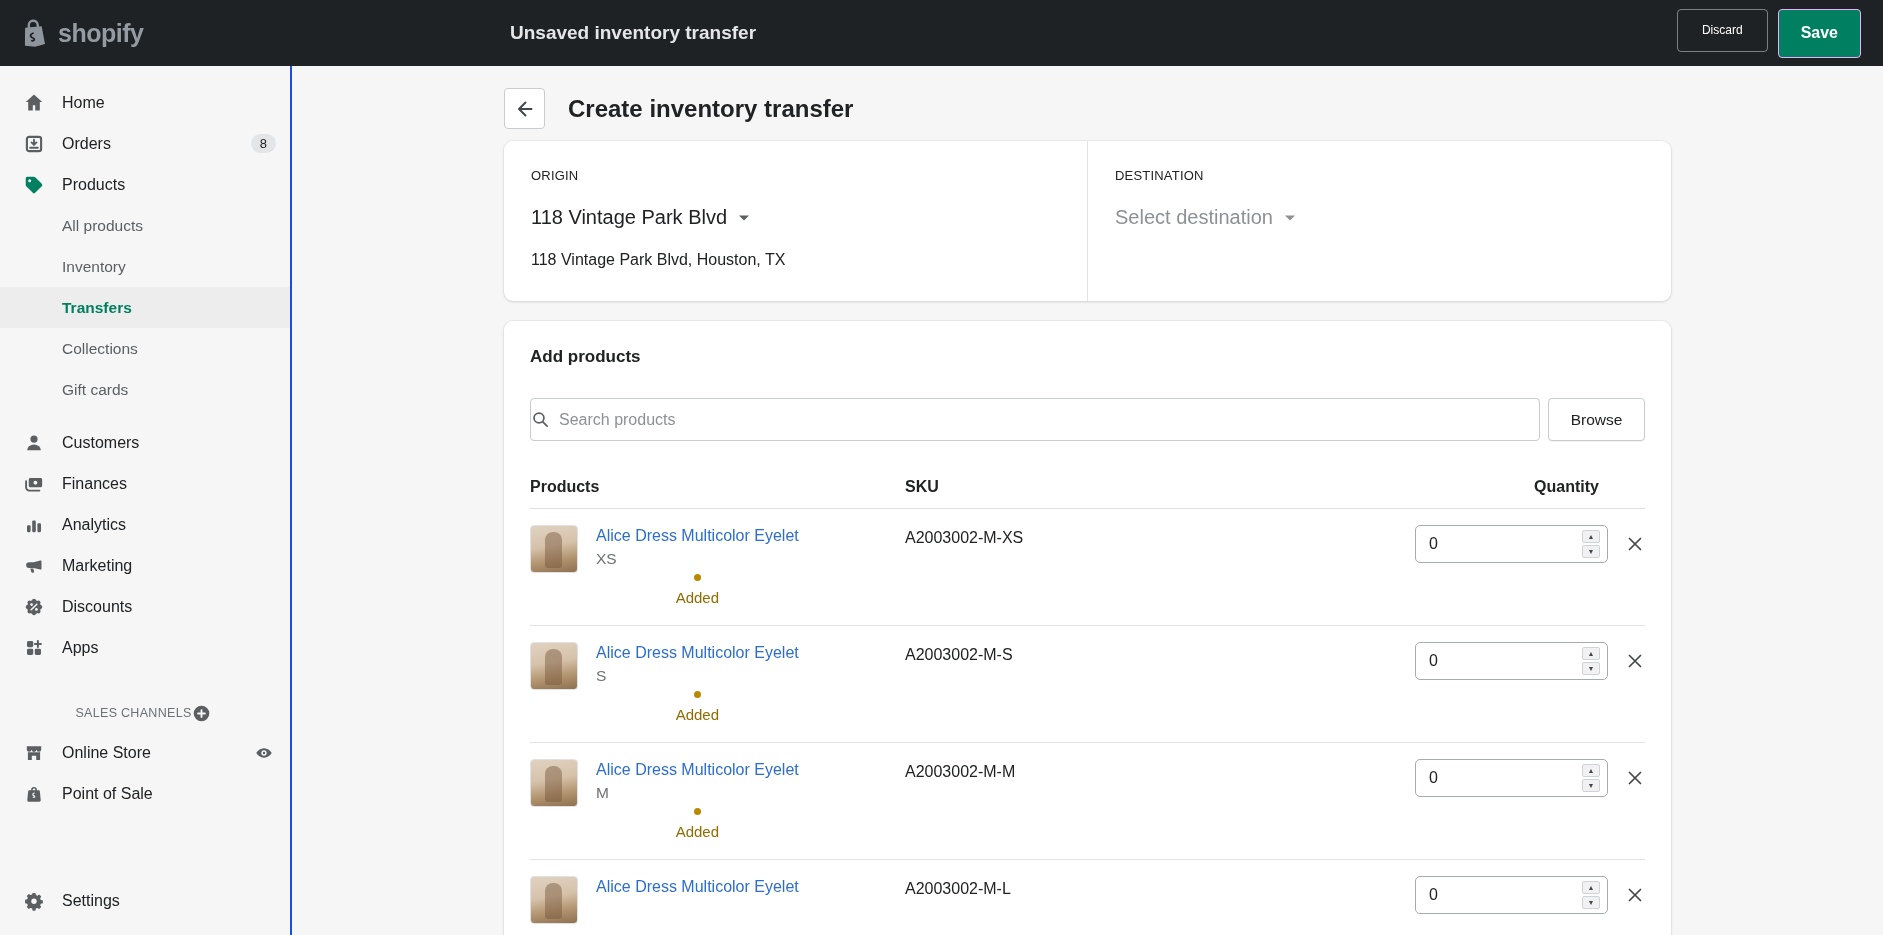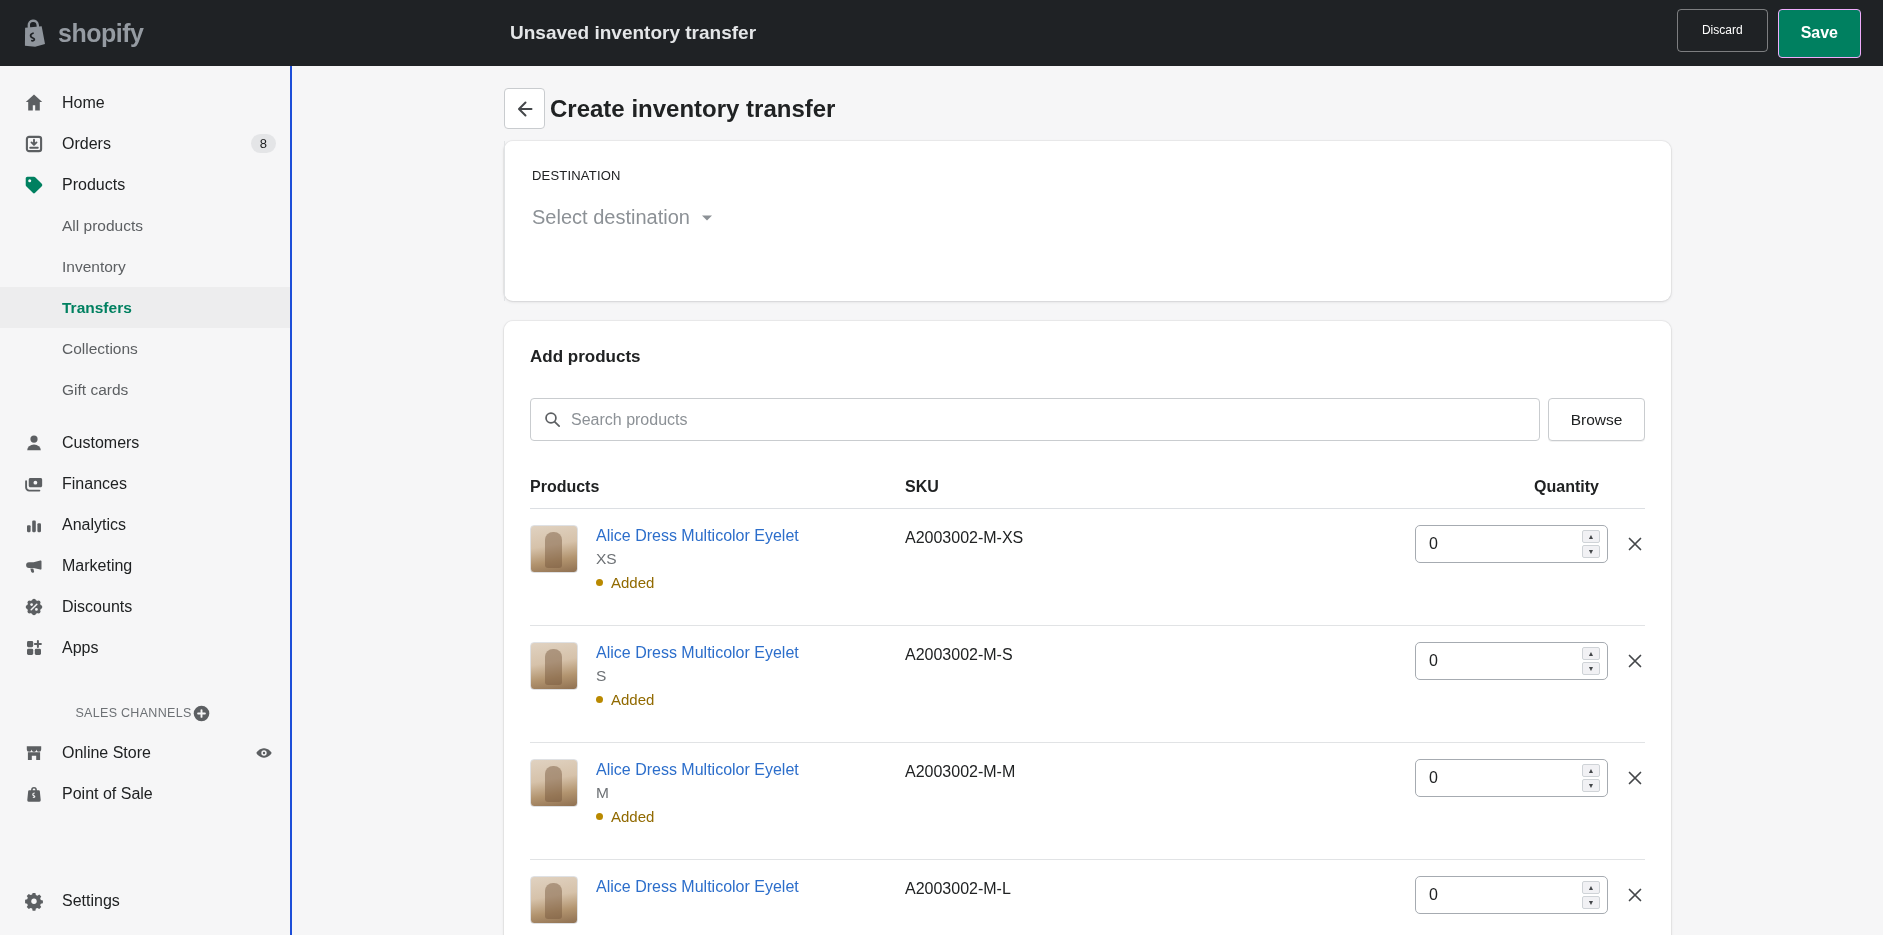--- a/index.html
+++ b/index.html
@@ -25,56 +25,56 @@
   .gap-before { margin-top:12px; }
   .channels-header { margin-top:26px; height:38px; display:flex; align-items:center; justify-content:center; padding:0 16px 0 12px; font-size:12.5px; letter-spacing:.3px; color:#6d7175; }
   .channel-item { display:flex; align-items:center; height:41px; padding:0 16px 0 24px; font-size:16px; color:#202223; cursor:pointer; }
   .channel-item .icon { width:20px; height:20px; flex:0 0 20px; }
   .channel-item .lbl { margin-left:18px; flex:1; }
   .settings-item { position:absolute; bottom:14px; left:0; width:100%; }
 
   
   .main { position:absolute; top:66px; left:292px; right:0; bottom:0; background:#f6f6f7; overflow:hidden; }
   .content { width:1167px; margin:0 auto; }
-  .page-header { margin-top:22px; display:flex; align-items:center; gap:5px; }
+  .page-header { margin-top:22px; display:flex; align-items:center; gap:23px; }
   .back-btn { width:41px; height:41px; background:#ffffff; border:1px solid #c9cccf; border-radius:4px; display:flex; align-items:center; justify-content:center; cursor:pointer; }
   .page-title { font-size:24px; font-weight:600; color:#202223; }
 
   .card { background:#ffffff; border-radius:9px; box-shadow:0 0 0 1px rgba(63,63,68,.05), 0 1px 3px rgba(63,63,68,.15); }
   .card-locations { margin-top:12px; height:160px; display:flex; }
   .loc-col { padding:27px 0 0 27px; }
   .loc-origin { width:583px; }
   .loc-dest { flex:1; border-left:1px solid #e1e3e5; }
   .loc-label { font-size:13px; font-weight:500; letter-spacing:.2px; color:#202223; margin-bottom:23px; }
   .loc-value { font-size:20px; color:#202223; display:flex; align-items:center; gap:12px; cursor:pointer; }
   .loc-value.placeholder { color:#8c9196; }
   .loc-address { font-size:16px; color:#202223; margin-top:22px; }
 
   .card-products { margin-top:20px; min-height:660px; padding:26px 26px 0 26px; }
   .section-title { font-size:17px; font-weight:bold; color:#202223; margin-bottom:31px; }
   .search-row { display:flex; gap:8px; }
-  .search-box { flex:1; height:43px; border:1px solid #c9cccf; border-radius:4px; background:#fff; display:flex; align-items:center; padding:0 12px; gap:9px; }
+  .search-box { flex:1; height:43px; border:1px solid #c9cccf; border-radius:4px; background:#fff; display:flex; align-items:center; padding:0 0; gap:9px; }
   .search-box input { border:none; outline:none; flex:1; font-size:16px; font-family:inherit; color:#202223; background:transparent; }
   .search-box input::placeholder { color:#8c9196; }
   .btn-browse { width:97px; height:43px; background:#ffffff; border:1px solid #c9cccf; border-radius:4px; font-size:15.5px; color:#202223; font-family:inherit; cursor:pointer; box-shadow:0 1px 0 rgba(0,0,0,.05); }
 
   .tbl-header { margin-top:24px; display:flex; align-items:center; height:44px; border-bottom:1px solid #dcdfe3; font-size:16px; font-weight:600; color:#202223; }
   .col-product { width:375px; }
   .col-sku { flex:1; }
   .col-qty { width:230px; text-align:right; padding-right:46px; }
 
   .tbl-row { display:flex; height:117px; padding-top:16px; border-bottom:1px solid #e1e3e5; }
   .tbl-row:last-child { border-bottom:none; }
   .cell-product { width:375px; display:flex; }
   .thumb { width:48px; height:48px; flex:0 0 48px; border:1px solid #dfe1e4; border-radius:4px; background:linear-gradient(170deg,#e0d2c1 0%,#d6c2aa 42%,#b2946f 72%,#8f7051 100%); position:relative; overflow:hidden; }
   .thumb::after { content:""; position:absolute; left:30%; top:12%; width:38%; height:80%; background:rgba(116,85,58,.45); border-radius:8px 8px 3px 3px; }
   .prod-info { margin-left:18px; padding-top:2px; }
   .prod-link { font-size:16px; color:#2c6ecb; text-decoration:none; cursor:pointer; }
   .prod-variant { font-size:15.5px; color:#6d7175; margin-top:5px; }
-  .prod-status { font-size:15px; color:#916a00; margin-top:6px; display:flex; align-items:center; gap:8px; }
+  .prod-status { font-size:15px; color:#916a00; margin-top:6px; display:flex; align-items:center; gap:8px;flex-direction:column; }
   .status-dot { width:7px; height:7px; border-radius:50%; background:#b98900; display:inline-block; }
   .prod-status:empty, .prod-variant:empty { display:none; }
   .cell-sku { flex:1; font-size:16px; color:#202223; padding-top:4px; }
   .cell-qty { width:230px; display:flex; align-items:flex-start; }
   .stepper { width:193px; height:38px; border:1px solid #a6abb1; border-radius:5px; background:#fff; display:flex; align-items:center; overflow:hidden; }
   .stepper-input { border:none; outline:none; flex:1; min-width:0; padding-left:13px; font-size:16px; color:#202223; font-family:inherit; background:transparent; }
   .spin { display:flex; flex-direction:column; gap:2px; margin-right:7px; }
   .spin-btn { width:18px; height:13px; background:#f1f1f4; border:1px solid #cfd3d7; border-radius:2px; font-size:7px; line-height:9px; color:#44474a; cursor:pointer; padding:0; font-family:inherit; }
   .row-remove { margin-left:17px; margin-top:9px; width:20px; height:20px; background:none; border:none; cursor:pointer; padding:0; }
 
@@ -283,20 +283,32 @@
         <span>
           <svg width="22" height="22" viewBox="0 0 22 22" fill="none" stroke="#44474a" stroke-width="2" stroke-linecap="round" stroke-linejoin="round">
             <path d="M11.5 4.5 5 11l6.5 6.5M5.6 11H17.5"></path>
           </svg>
         </span>
       </div>
       <h1 class="page-title">Create inventory transfer</h1>
     </div>
 
     <div class="card card-locations">
+      <div class="loc-col loc-origin">
+        <div class="loc-label">ORIGIN</div>
+        <div class="loc-value">
+          <span>118 Vintage Park Blvd</span>
+          <span>
+            <svg width="10" height="6" viewBox="0 0 10 6" fill="#5c5f62">
+                <path d="M0 0.5 5 5.5 10 0.5z"></path>
+              </svg>
+          </span>
+        </div>
+        <div class="loc-address">118 Vintage Park Blvd, Houston, TX</div>
+      </div>
       <div class="loc-col loc-dest">
         <div class="loc-label">DESTINATION</div>
         <div class="loc-value placeholder">
           <span>Select destination</span>
           <span>
             <svg width="10" height="6" viewBox="0 0 10 6" fill="#8c9196">
                 <path d="M0 0.5 5 5.5 10 0.5z"></path>
               </svg>
           </span>
         </div>

